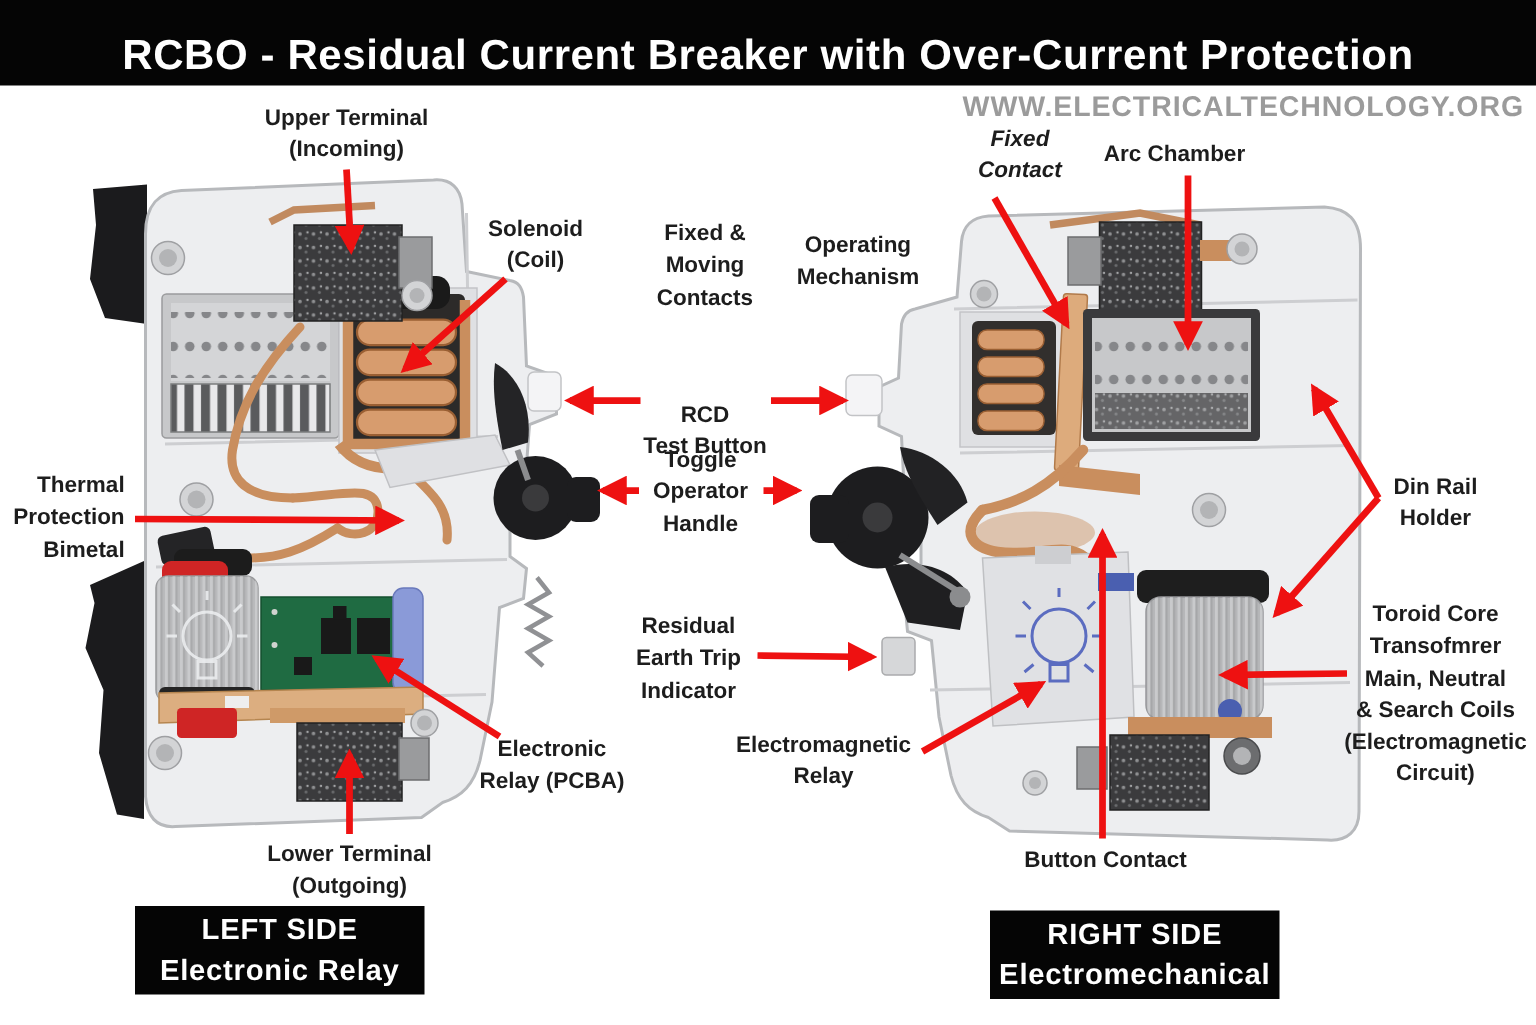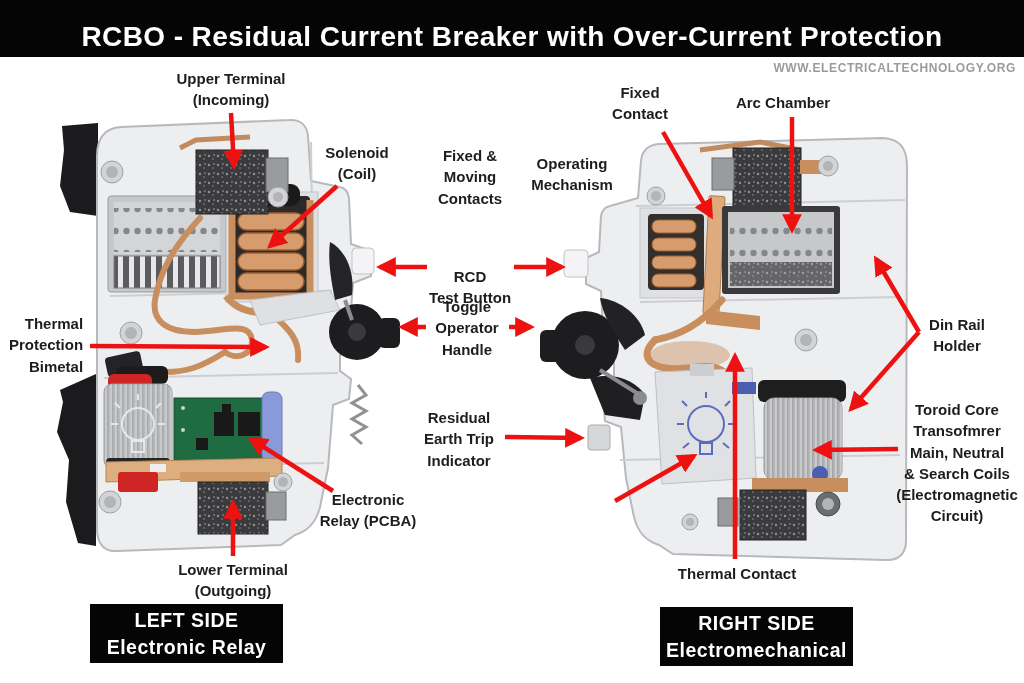--- a/index.html
+++ b/index.html
@@ -2,21 +2,21 @@
 <html><head>
 <meta charset="utf-8">
 <style>
   html,body { margin:0; padding:0; background:#ffffff; font-family:"Liberation Sans", sans-serif; }
   .stage { position:relative; width:1024px; height:683px; background:#ffffff; overflow:hidden; }
 
   .banner { position:absolute; left:0; top:0; width:1024px; height:57px; background:#050505;
             display:flex; align-items:center; justify-content:center; }
   .banner-title { color:#ffffff; font-size:28px; font-weight:bold; letter-spacing:.4px; white-space:nowrap;margin-top:17px; }
 
-  .watermark { position:absolute; top:61px; right:8px; color:#9b9b9b; font-size:12px; font-weight:bold;
+  .watermark { position:absolute; top:61px; right:8px; color:#9b9b9b; font-size:19px; font-weight:bold;
                letter-spacing:.6px; white-space:nowrap; }
 
   .diagram { position:absolute; left:0; top:0; }
 
   .callout { position:absolute; transform:translateX(-50%); width:max-content; white-space:pre-line;
              text-align:center; color:#1d1d1d; font-size:15px; line-height:1.42; font-weight:bold; }
 
   .side-box { position:absolute; width:193px; height:59px; background:#050505; color:#ffffff;
               text-align:center; font-weight:bold; box-sizing:border-box; padding-top:3px; }
   .side-box .ln { font-size:19.5px; line-height:27px; letter-spacing:.5px; }
@@ -284,34 +284,36 @@
   <div class="callout" style="left:233px; top:559px;">Lower Terminal
 (Outgoing)</div>
   <div class="callout" style="left:470px; top:234px;margin-top:32px;">RCD
 Test Button</div>
   <div class="callout" style="left:467px; top:296px;">Toggle
 Operator
 Handle</div>
   <div class="callout" style="left:459px; top:407px;">Residual
 Earth Trip
 Indicator</div>
-  <div class="callout" style="left:640px; top:82px;">Fixed
+  <div class="callout" style="left:549px; top:486px;">Electromagnetic
+Relay</div>
+  <div class="callout" style="left:680px; top:82px;font-style:italic;">Fixed
 Contact</div>
   <div class="callout" style="left:783px; top:92px;">Arc Chamber</div>
   <div class="callout" style="left:572px; top:153px;">Operating
 Mechanism</div>
   <div class="callout" style="left:957px; top:314px;">Din Rail
 Holder</div>
   <div class="callout" style="left:957px; top:399px;">Toroid Core
 Transofmrer
 Main, Neutral
 &amp; Search Coils
 (Electromagnetic
 Circuit)</div>
-  <div class="callout" style="left:737px; top:563px;">Thermal Contact</div>
+  <div class="callout" style="left:737px; top:563px;">Button Contact</div>
 
   <div class="side-box" style="left:90px; top:604px;">
     <div class="ln">LEFT  SIDE</div>
     <div class="ln">Electronic  Relay</div>
   </div>
   <div class="side-box" style="left:660px; top:607px;">
     <div class="ln">RIGHT SIDE</div>
     <div class="ln">Electromechanical</div>
   </div>
 

